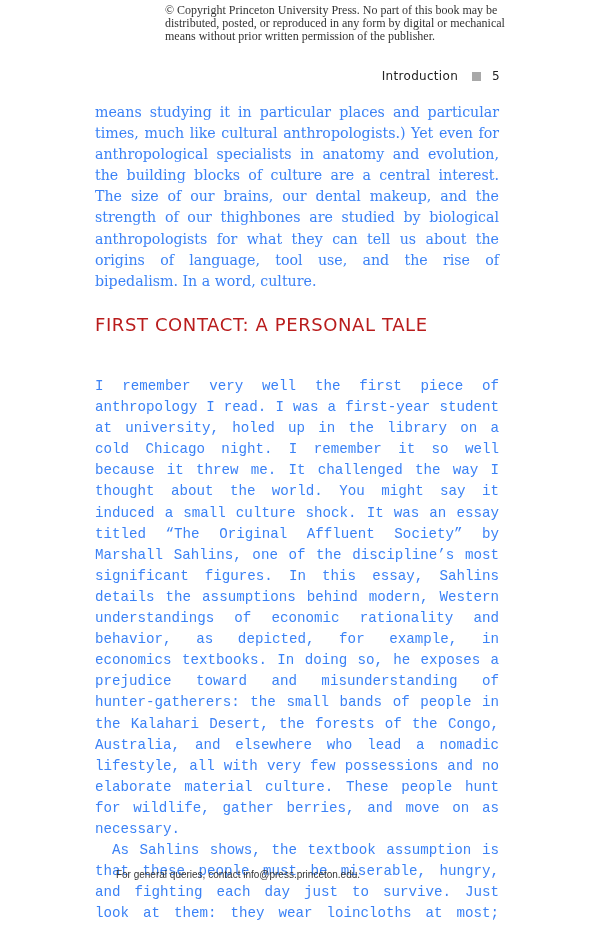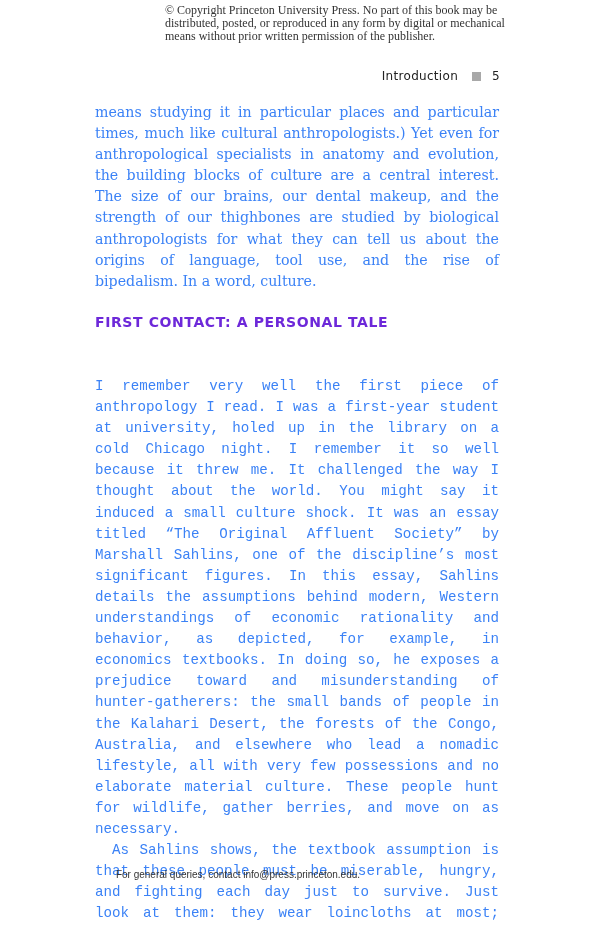--- a/index.html
+++ b/index.html
@@ -20,23 +20,22 @@
   .body-text {
     position: absolute; left: 95px; width: 404px;
     font-family: "DejaVu Serif", serif; font-size: 14.2px; line-height: 21.1px;
     color: #3b82f6; text-align: justify;
   }
   .body-text p { margin: 0; }
   .body-text p.indent { text-indent: 17px; }
   .top-para { top: 102px; }
   .section-head {
     position: absolute; left: 95px; top: 314px;
-    font-family: "DejaVu Sans", sans-serif; font-size: 14px; color: #6d28d9;
+    font-family: "DejaVu Sans", sans-serif; font-size: 18px; color: #b91c1c;
     letter-spacing: 0.6px;
-    font-weight: bold;
   }
   .main-paras { top: 376px; font-family: Liberation Mono, monospace; }
   .footer {
     position: absolute; left: 0; width: 476px; top: 869px; text-align: center;
     font-family: "Liberation Sans", sans-serif; font-size: 10px; color: #333;
   }
 </style>
 </head>
 <body>
 

